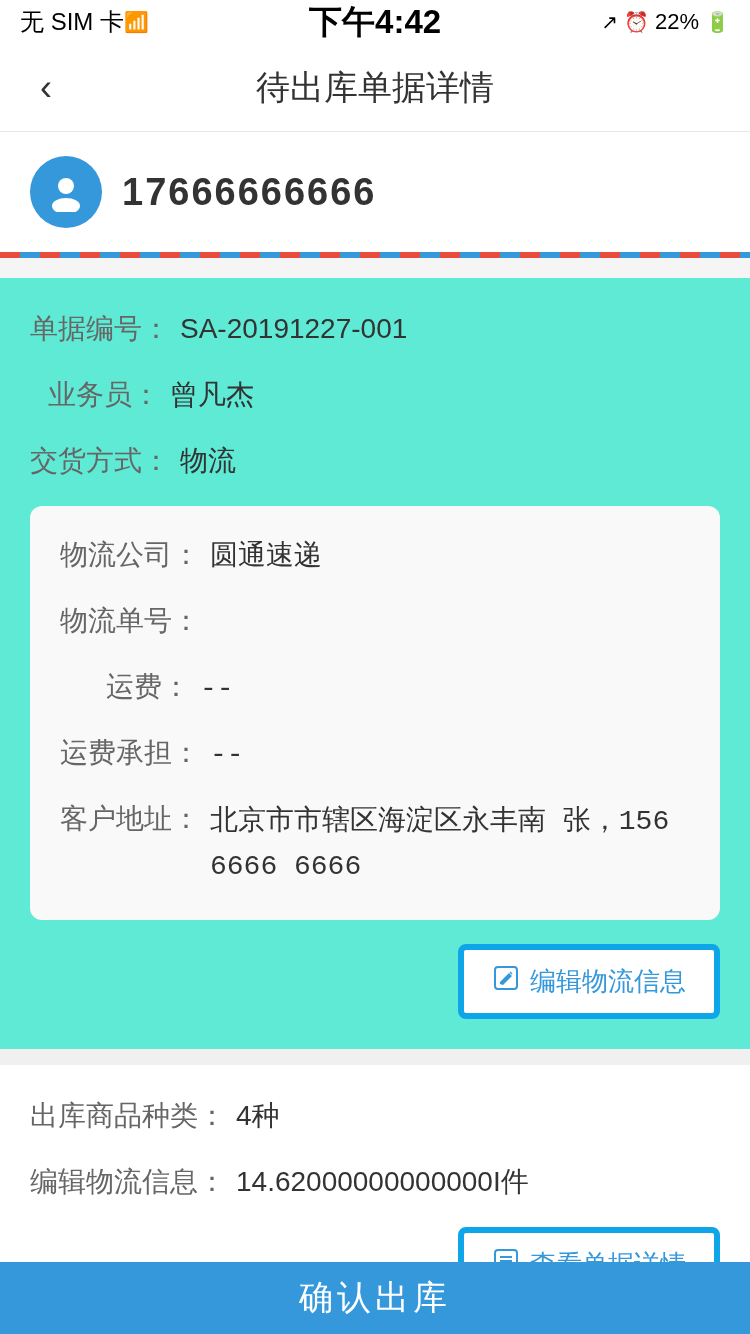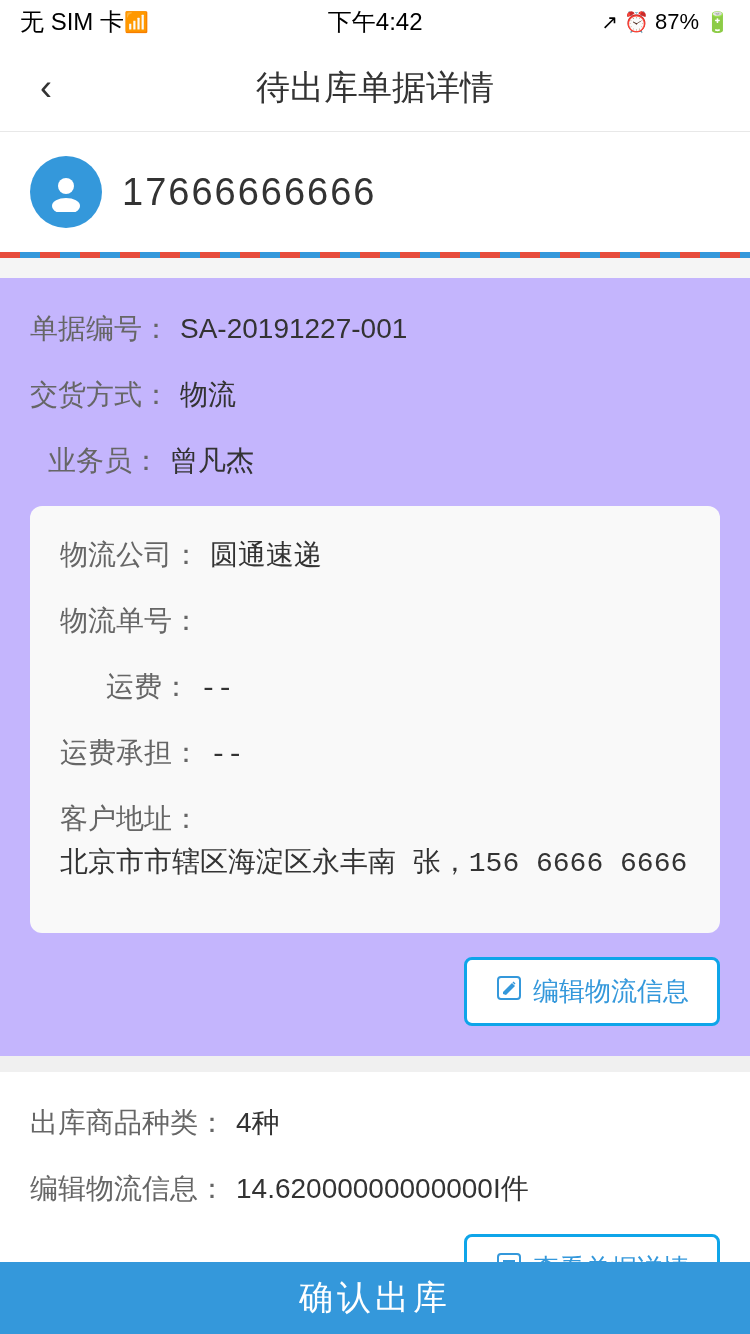--- a/index.html
+++ b/index.html
@@ -80,40 +80,40 @@
       border-radius: 50%;
       background: #3498db;
       display: flex;
       align-items: center;
       justify-content: center;
       color: #fff;
       font-size: 32px;
     }
     .user-phone {
       font-size: 38px;
-      font-weight: 400;
+      font-weight: 700;
       color: #333;
       letter-spacing: 2px;
       text-align: right;
     }
 
     
     .section-white {
-      background: #c4b5fd;
+      background: #5eead4;
       margin-top: 20px;
       padding: 30px 30px;
     }
 
     .info-row {
       display: flex;
       align-items: flex-start;
       margin-bottom: 24px;
       line-height: 1.5;
     }
-    .info-row:last-child { margin-bottom: 16px; flex-direction: column; }
+    .info-row:last-child { margin-bottom: 0; }
 
     .info-label {
       color: #666;
       font-size: 28px;
       min-width: 140px;
       text-align: right;
       padding-right: 10px;
       flex-shrink: 0;
     }
     .info-value {
@@ -151,21 +151,21 @@
     }
 
     
     .edit-btn {
       display: flex;
       align-items: center;
       justify-content: flex-end;
       margin-top: 24px;
     }
     .btn-outline {
-      border: 3px solid #0ea5e9;
+      border: 6px solid #0ea5e9;
       color: #3498db;
       border-radius: 8px;
       padding: 14px 28px;
       font-size: 26px;
       display: flex;
       align-items: center;
       gap: 10px;
       background: #fff;
       cursor: pointer;
     }
@@ -223,25 +223,25 @@
     }
   </style>
 </head>
 <body>
 
 <div class="status-bar">
   <div class="status-left">
     <span>无 SIM 卡</span>
     <span class="wifi-icon">📶</span>
   </div>
-  <div style="font-size:24px;font-weight:400;">下午4:42</div>
+  <div style="font-size:33px;font-weight:700;">下午4:42</div>
   <div class="status-right">
     <span style="font-size:20px;">↗</span>
     <span style="font-size:20px;">⏰</span>
-    <span class="battery-text">87%</span>
+    <span class="battery-text">22%</span>
     <span style="font-size:20px;">🔋</span>
   </div>
 </div>
 
 <div class="nav-bar">
   <div class="back-btn">‹</div>
   <div class="nav-title">待出库单据详情</div>
 </div>
 
 <div class="user-header">
@@ -255,26 +255,26 @@
 </div>
 
 <div class="dashed-divider"></div>
 
 <div class="section-white">
   <div class="info-row">
     <span class="info-label">单据编号：</span>
     <span class="info-value">SA-20191227-001</span>
   </div>
   <div class="info-row">
+    <span class="info-label">业务员：</span>
+    <span class="info-value">曾凡杰</span>
+  </div>
+  <div class="info-row">
     <span class="info-label">交货方式：</span>
     <span class="info-value">物流</span>
-  </div>
-  <div class="info-row">
-    <span class="info-label">业务员：</span>
-    <span class="info-value">曾凡杰</span>
   </div>
 
   <div class="logistics-card">
     <div class="info-row">
       <span class="info-label">物流公司：</span>
       <span class="info-value">圆通速递</span>
     </div>
     <div class="info-row">
       <span class="info-label">物流单号：</span>
     </div>

